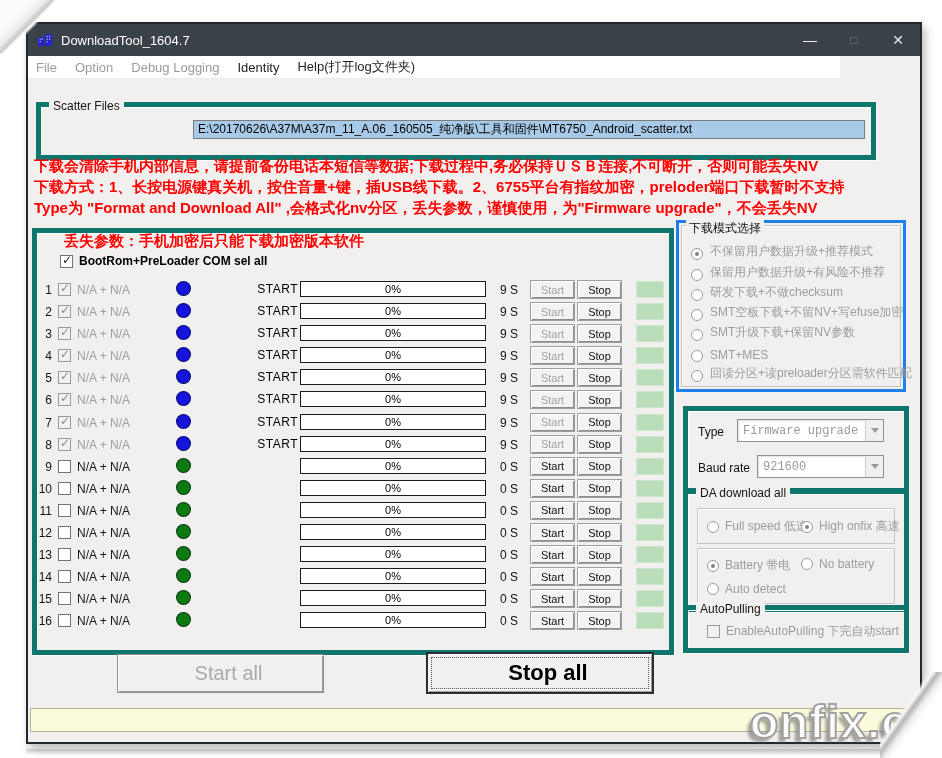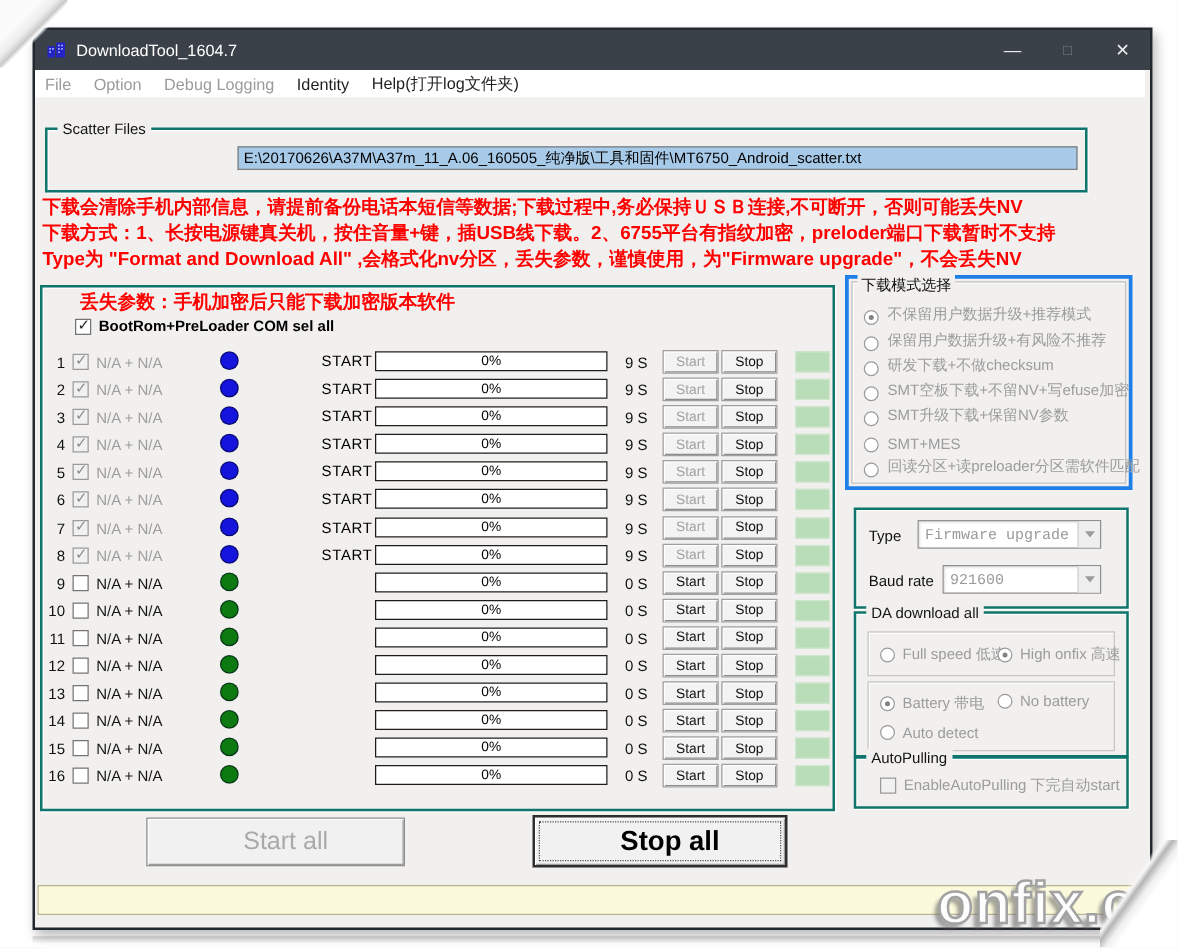--- a/index.html
+++ b/index.html
@@ -18,30 +18,30 @@
     position:absolute;left:0;top:0;width:892px;height:32px;background:#3b4148;
     display:flex;align-items:center;
   }
   .app-icon{width:16px;height:16px;margin-left:9px;flex:none;}
   .title{color:#ffffff;font-size:13px;margin-left:8px;white-space:nowrap;}
   .winbtns{margin-left:auto;display:flex;height:32px;}
   .winbtn{width:44px;height:32px;display:flex;align-items:center;justify-content:center;
     color:#e9ebed;font-size:14px;cursor:default;}
   .winbtn.max{color:#787e85;font-size:12px;}
   .menubar{
-    position:absolute;left:0;top:32px;width:888px;height:22px;background:#ffffff;
+    position:absolute;left:0;top:32px;width:812px;height:22px;background:#ffffff;
     display:flex;align-items:center;font-size:13px;border-bottom:1px solid #ececec;
   }
   .menu-item{margin-left:18px;white-space:nowrap;color:#1f1f1f;}
   .menu-item:first-child{margin-left:8px;}
   .menu-item.disabled{color:#9b9b9b;}
 
   
   .group{
-    position:absolute;border:2px solid #0f766e;
+    position:absolute;border:5px solid #0f766e;
     box-shadow:inset 1px 1px 0 #ffffff,1px 1px 0 #ffffff;
   }
   .glabel{
     position:absolute;top:-8px;left:8px;background:#f1f0ee;padding:0 4px;
     font-size:12px;line-height:15px;color:#141414;white-space:nowrap;
   }
   .checkbox{width:13px;height:13px;background:#fff;border:1px solid #737373;
     display:inline-block;position:relative;box-sizing:border-box;flex:none;}
   .checkbox.checked::after{content:"✓";position:absolute;left:1px;top:-2px;
     font-size:12px;font-weight:bold;color:#1d1d1d;line-height:13px;}
@@ -107,21 +107,21 @@
 
   .lbl{position:absolute;font-size:12px;color:#111;white-space:nowrap;}
   .radio-item{position:absolute;display:flex;align-items:center;gap:6px;font-size:12px;color:#9c9c9c;white-space:nowrap;}
   .subbox{position:absolute;border:1px solid #c6c6c6;box-shadow:inset 1px 1px 0 #fff;}
 
   
   .bigbtn{position:absolute;background:#f1f1f1;border:1px solid #8f8f8f;box-sizing:border-box;
     box-shadow:inset 1px 1px 0 #ffffff,inset -1px -1px 0 #9c9c9c;
     display:flex;align-items:center;justify-content:center;cursor:default;padding-left:16px;}
   .startall{left:89px;top:630px;width:207px;height:39px;font-size:20px;color:#a9a9a9;}
-  .stopall{left:398px;top:628px;width:204px;height:42px;font-size:22px;font-weight:bold;color:#000;
+  .stopall{left:398px;top:628px;width:228px;height:42px;font-size:22px;font-weight:bold;color:#000;
     border:2px solid #2e2e2e;outline:1px dotted #555;outline-offset:-6px;}
   .statusbar{position:absolute;left:2px;top:684px;width:886px;height:24px;background:#fcfadc;
     border:1px solid #b9b590;box-sizing:border-box;}
 
   
   .watermark{
     position:absolute;right:4px;top:694px;z-index:7;
     font-size:47px;font-weight:bold;letter-spacing:1px;color:#fdfdfd;
     -webkit-text-stroke:2px #a2a2a2;
     text-shadow:-4px 4px 3px rgba(105,105,105,.6);

